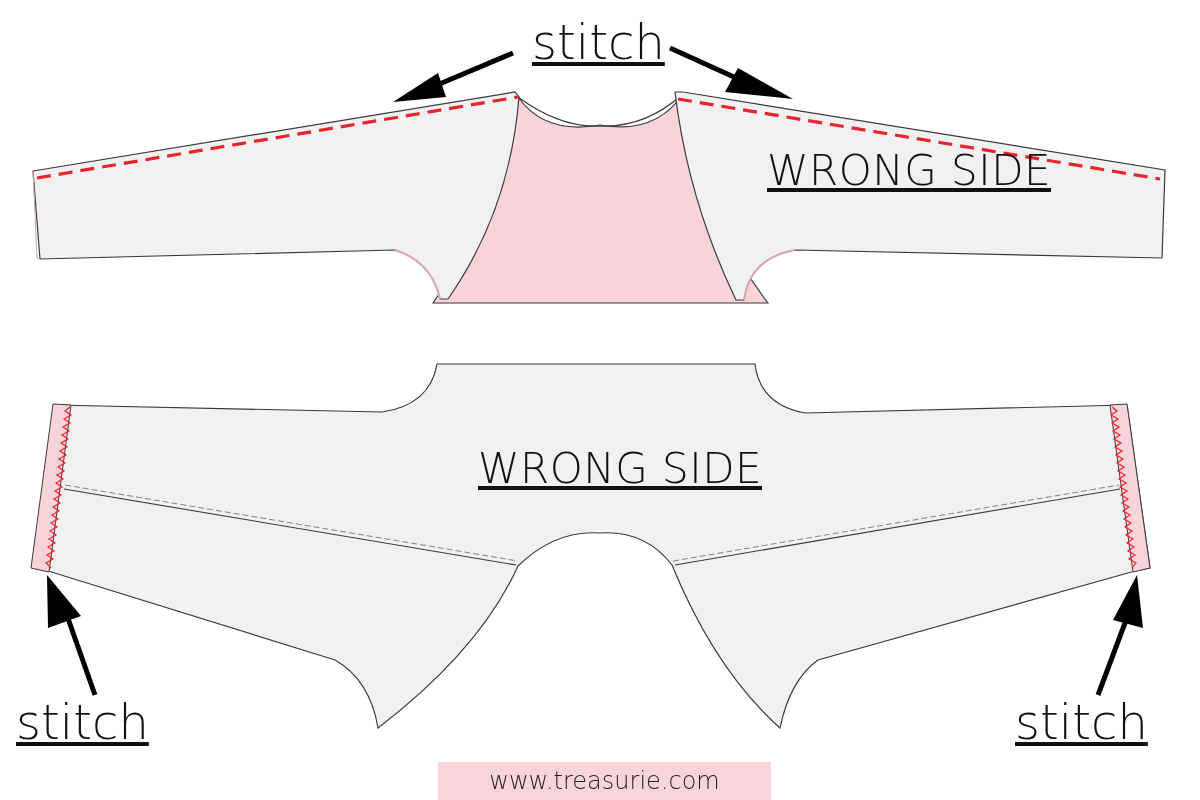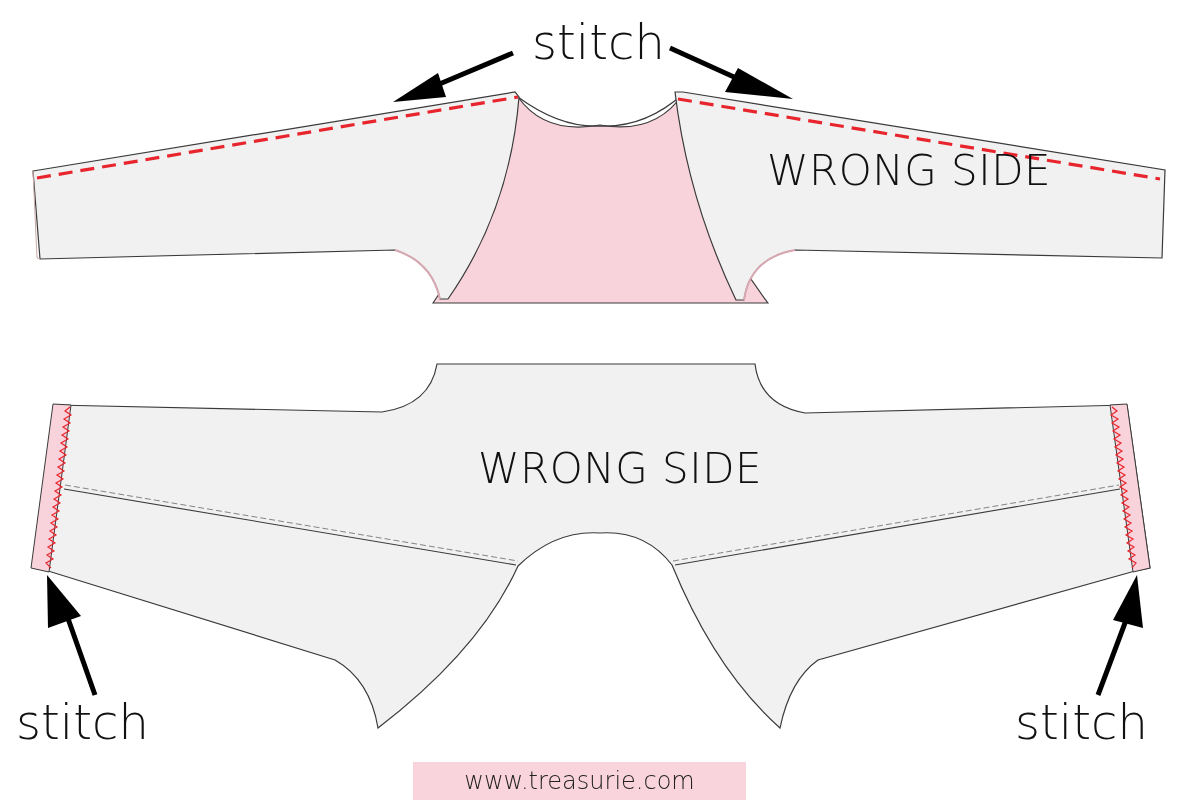--- a/index.html
+++ b/index.html
@@ -1,22 +1,22 @@
 <!DOCTYPE html>
 <html><head>
   <meta charset="utf-8">
   <style>
     html, body { margin: 0; padding: 0; background: #ffffff; }
     body { width: 1200px; height: 800px; position: relative; overflow: hidden; font-family: "DejaVu Sans", sans-serif; }
     svg.diagram { position: absolute; left: 0; top: 0; width: 1200px; height: 800px; }
-    .label { position: absolute; color: #111; white-space: nowrap; font-family: "DejaVu Sans", sans-serif; }
+    .label { position: absolute; color: #111; white-space: nowrap; font-family: "DejaVu Sans", sans-serif; text-decoration: underline; }
     .stitch-label { font-size: 48px; font-weight: 300; letter-spacing: 0px; }
     .wrong-side { font-size: 42px; letter-spacing: 0.5px; font-weight: 300; }
     .watermark {
-      position: absolute; left: 413px; top: 762px; width: 333px; height: 38px;
+      position: absolute; left: 438px; top: 762px; width: 333px; height: 38px;
       background: #fad4dc; color: #222; font-size: 24px;
       display: flex; align-items: center; justify-content: center;
       font-family: "DejaVu Sans", sans-serif; font-weight: 300;
     }
   </style>
 </head>
 <body>
 
 <svg class="diagram" viewBox="0 0 1200 800" xmlns="http://www.w3.org/2000/svg">
 

